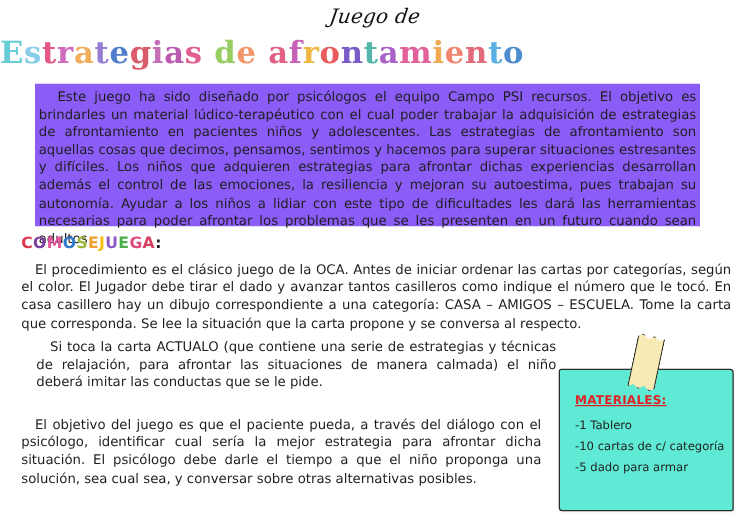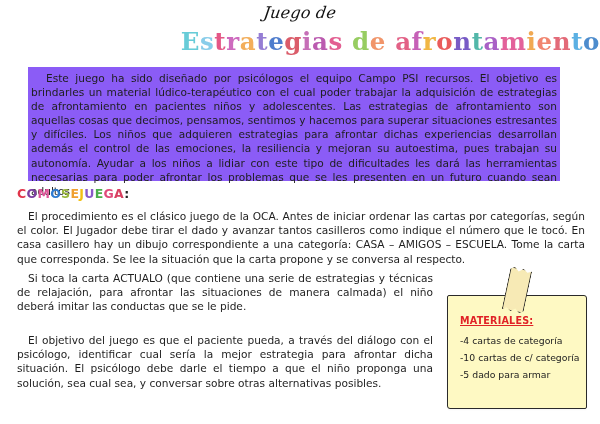--- a/index.html
+++ b/index.html
@@ -26,21 +26,21 @@
       font-size: 16px;
       color: #111;
       letter-spacing: 0.2px;
       transform: skewX(-8deg);
     }
     .main-title {
       position: absolute;
       top: 27px;
       left: 0;
       width: 600px;
-      text-align: right;
+      text-align: left;
       font-family: "DejaVu Serif", serif;
       font-weight: bold;
       font-size: 24.5px;
       letter-spacing: 0.6px;
       line-height: 30px;
       white-space: nowrap;
     }
     .main-title span {
       display: inline-block;
       text-shadow: 0 0 0.5px rgba(0,0,0,0.05);
@@ -78,33 +78,33 @@
       position: absolute;
       left: 17px;
       width: 568px;
     }
     .body-block .para {
       text-indent: 11px;
       font-size: 10.6px;
       line-height: 14.2px;
     }
     .block-1 { top: 209px; width: 568px; }
-    .block-2 { top: 271px; width: 416px; }
+    .block-2 { top: 271px; width: 416px; margin-left: 12px; }
     .block-3 { top: 333px; width: 416px; }
 
     .note {
       position: absolute;
       left: 447px;
       top: 295px;
       width: 140px;
       height: 114px;
       box-sizing: border-box;
       border: 1.6px solid #2a2a2a;
       border-radius: 2px 3px 2px 3px;
-      background: #fef9c3;
+      background: #5eead4;
       box-shadow: 0 1px 2px rgba(0,0,0,0.04);
     }
     .note-heading {
       position: absolute;
       left: 12px;
       top: 19px;
       font-size: 9.6px;
       font-weight: bold;
       color: #e02226;
       text-decoration: underline;
@@ -157,19 +157,19 @@
 <div class="body-block block-2">
   <p class="para">Si toca la carta ACTUALO (que contiene una serie de estrategias y técnicas de relajación, para afrontar las situaciones de manera calmada) el niño deberá imitar las conductas que se le pide.</p>
 </div>
 <div class="body-block block-3">
   <p class="para">El objetivo del juego es que el paciente pueda, a través del diálogo con el psicólogo, identificar cual sería la mejor estrategia para afrontar dicha situación. El psicólogo debe darle el tiempo a que el niño proponga una solución, sea cual sea, y conversar sobre otras alternativas posibles.</p>
 </div>
 
 <div class="note">
   <div class="note-heading" style="color: rgb(224, 34, 38);">MATERIALES:</div>
   <ul class="note-list">
-    <li>-4 cartas de categoría</li>
+    <li>-1 Tablero</li>
     <li>-10 cartas de c/ categoría</li>
     <li>-5 dado para armar</li>
   </ul>
 </div>
 
 <div class="tape" style="background: rgb(247, 234, 181);"></div>
 
 </body></html>

